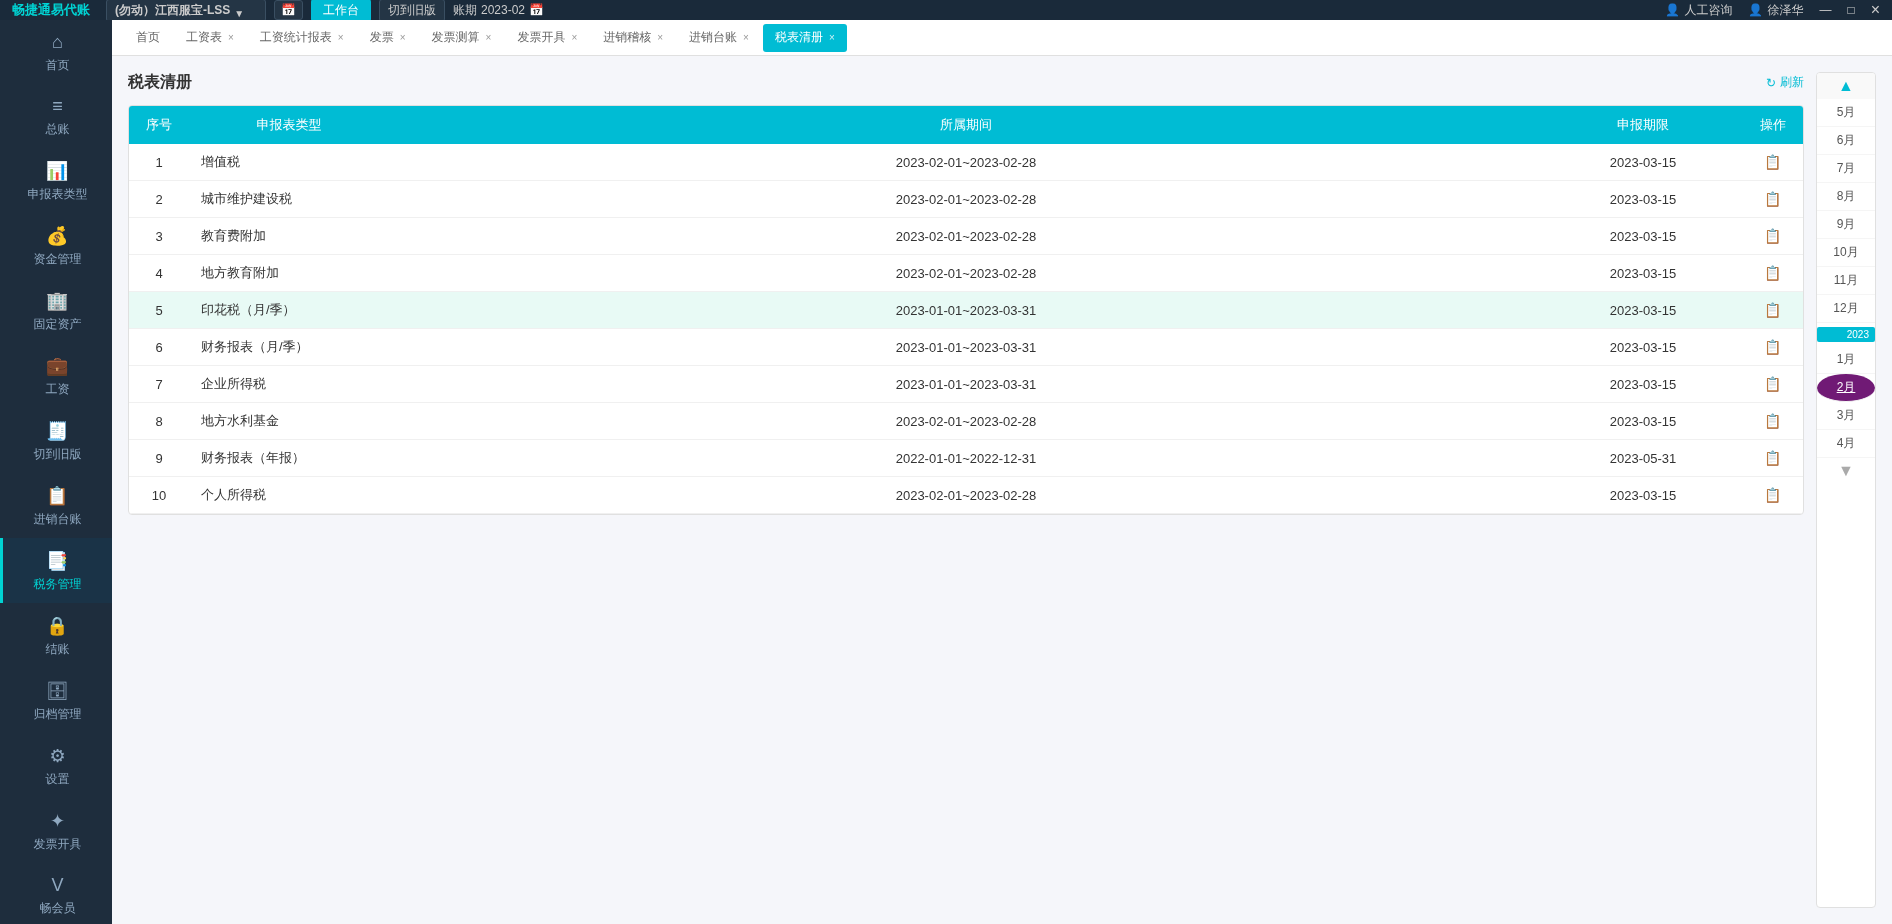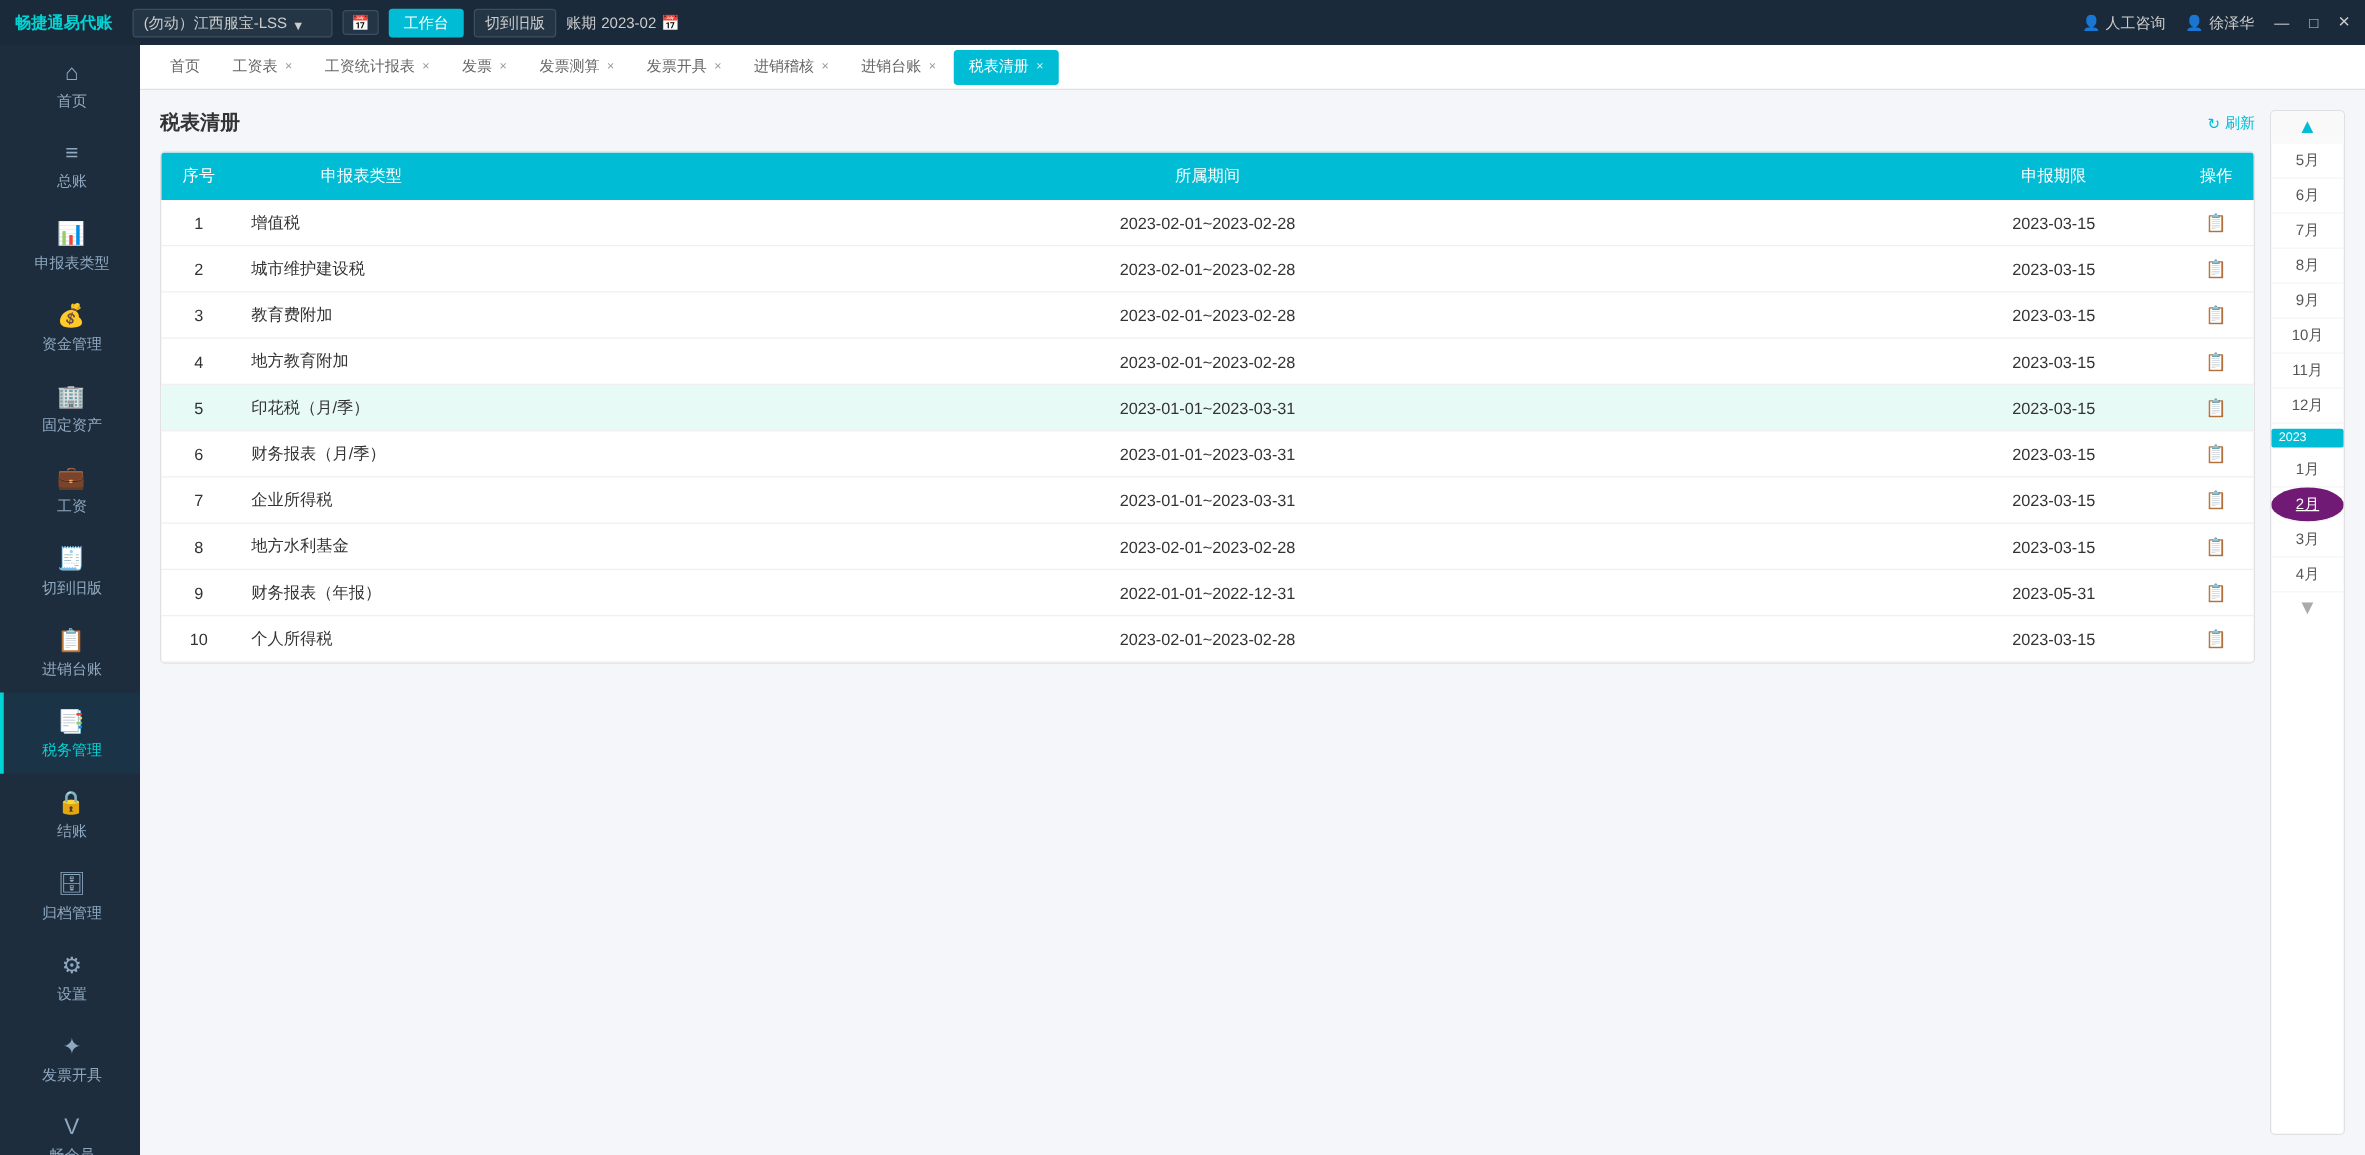--- a/index.html
+++ b/index.html
@@ -1,21 +1,21 @@
 <!DOCTYPE html>
 <html><head>
   <meta charset="utf-8">
   <style>
     * { box-sizing: border-box; margin: 0; padding: 0; }
     body { font-family: "Microsoft YaHei", "PingFang SC", sans-serif; font-size: 13px; background: #f0f2f5; display: flex; flex-direction: column; height: 100vh; overflow: hidden; }
 
     
-    .topbar { height: 36px; background: #1a2a3a; display: flex; align-items: center; padding: 0 12px; gap: 8px; color: #fff; flex-shrink: 0; }
+    .topbar { height: 20px; background: #1a2a3a; display: flex; align-items: center; padding: 0 12px; gap: 8px; color: #fff; flex-shrink: 0; }
     .topbar-logo { font-size: 13px; color: #00d4d4; font-weight: bold; margin-right: 8px; }
-    .topbar-company { background: #243545; border: 1px solid #3a4f62; border-radius: 3px; color: #ccc; padding: 2px 8px; font-size: 12px; display: flex; align-items: flex-end; gap: 4px; min-width: 160px; }
+    .topbar-company { background: #243545; border: 1px solid #3a4f62; border-radius: 3px; color: #ccc; padding: 2px 8px; font-size: 12px; display: flex; align-items: flex-end; gap: 4px; min-width: 160px; font-weight: bold; }
     .topbar-company .arrow { font-size: 10px; }
     .topbar-icon-btn { background: #243545; border: 1px solid #3a4f62; border-radius: 3px; color: #ccc; padding: 2px 6px; font-size: 12px; cursor: pointer; }
     .topbar-workbench { background: #00bcd4; color: #fff; border: none; border-radius: 3px; padding: 3px 12px; font-size: 12px; cursor: pointer; text-align: right; }
     .topbar-switch { background: #243545; border: 1px solid #3a4f62; border-radius: 3px; color: #ccc; padding: 2px 8px; font-size: 12px; cursor: pointer; }
     .topbar-period { color: #ccc; font-size: 12px; display: flex; align-items: center; gap: 4px; }
     .topbar-right { margin-left: auto; display: flex; align-items: center; gap: 16px; color: #ccc; font-size: 12px; }
     .topbar-right span { cursor: pointer; display: flex; align-items: center; gap: 4px; }
 
     
     .main-layout { display: flex; flex: 1; overflow: hidden; }
@@ -53,21 +53,21 @@
     .table-header-cell { padding: 10px 12px; text-align: center; font-weight: 500; }
     .table-row { display: grid; grid-template-columns: 60px 200px 1fr 200px 60px; border-bottom: 1px solid #f0f0f0; font-size: 13px; }
     .table-row.highlighted { background: #e8faf5; }
     .table-cell { padding: 9px 12px; text-align: center; color: #333; display: flex; align-items: center; justify-content: center; }
     .table-cell.left { justify-content: flex-start; }
     .action-icon { color: #999; cursor: pointer; font-size: 14px; }
 
     
     .right-panel { width: 60px; background: #fff; border-radius: 4px; border: 1px solid #e0e0e0; display: flex; flex-direction: column; align-items: center; font-size: 12px; overflow-y: auto; }
     .cal-up-btn { width: 100%; text-align: center; padding: 4px 0; cursor: pointer; color: #00bcd4; font-size: 16px; background: #f9f9f9; }
-    .cal-year-badge { background: #00bcd4; color: #fff; font-size: 10px; padding: 2px 6px; border-radius: 2px; margin: 4px 0; width: 100%; text-align: left; }
+    .cal-year-badge { background: #00bcd4; color: #fff; font-size: 10px; padding: 2px 6px; border-radius: 2px; margin: 4px 0; width: 100%; text-align: right; }
     .cal-month { width: 100%; text-align: center; padding: 5px 0; cursor: pointer; color: #555; border-bottom: 1px solid #f5f5f5; }
     .cal-month.active { background: #701a75; color: #fff; border-radius: 50%; text-decoration: underline; }
     .cal-down-btn { width: 100%; text-align: center; padding: 4px 0; cursor: pointer; color: #aaa; font-size: 16px; }
   </style>
 </head>
 <body>
 
 <div class="topbar">
   <span class="topbar-logo">畅捷通易代账</span>
   <div class="topbar-company">

